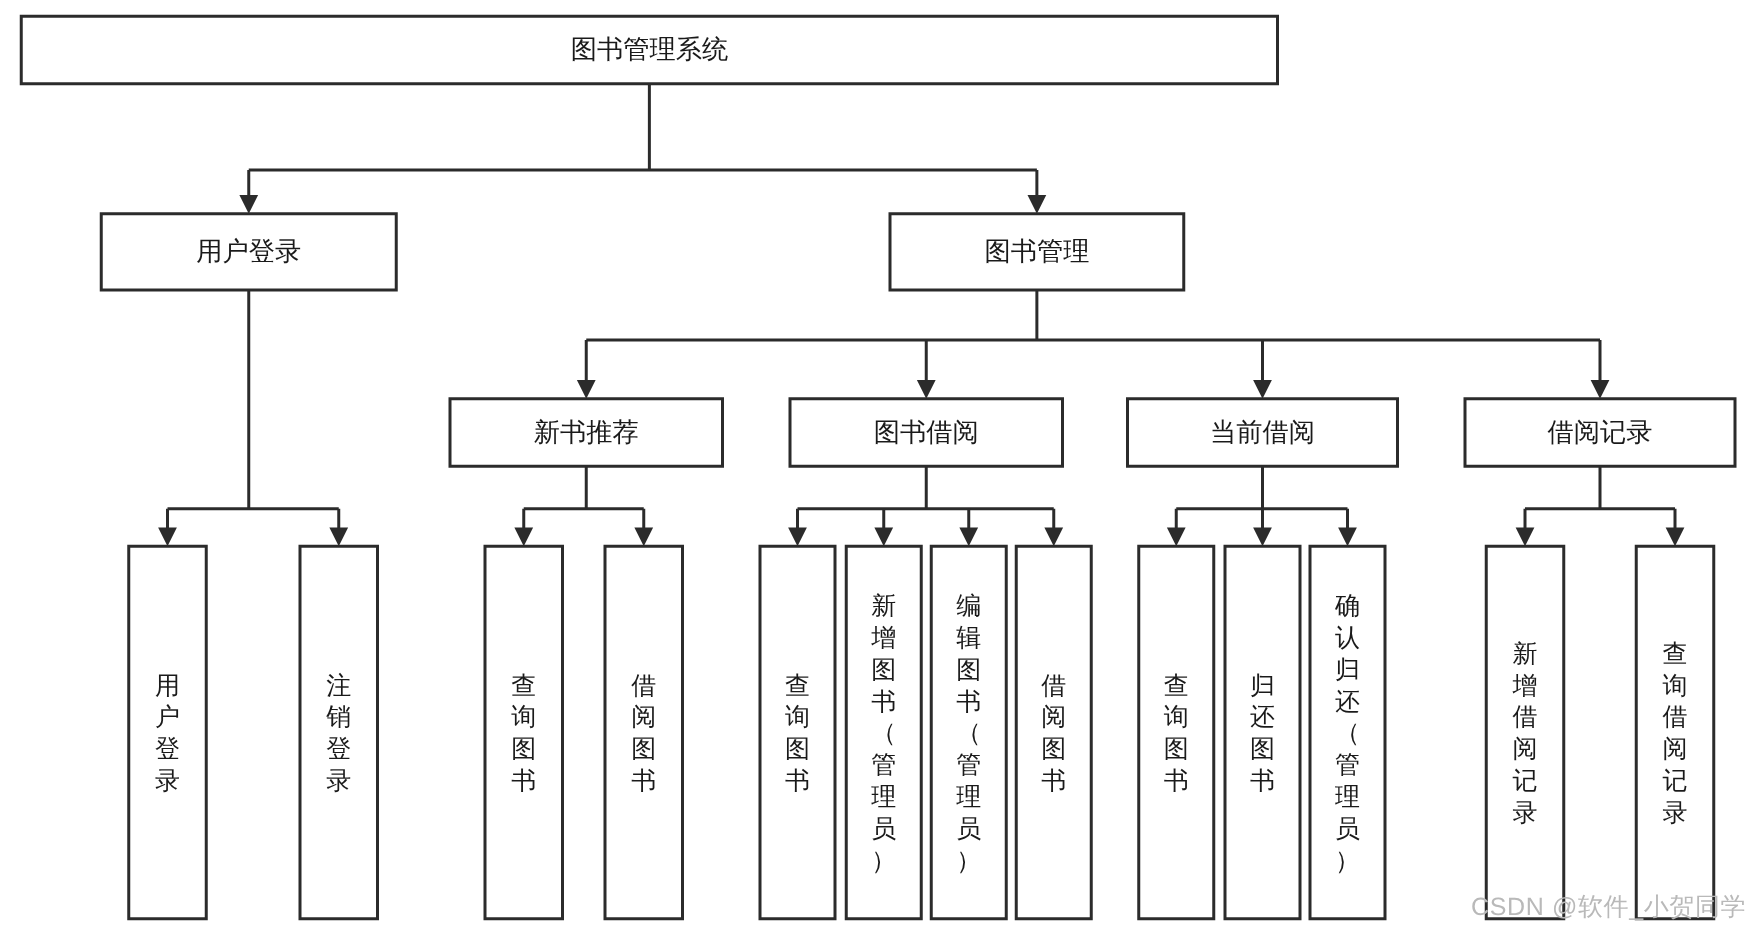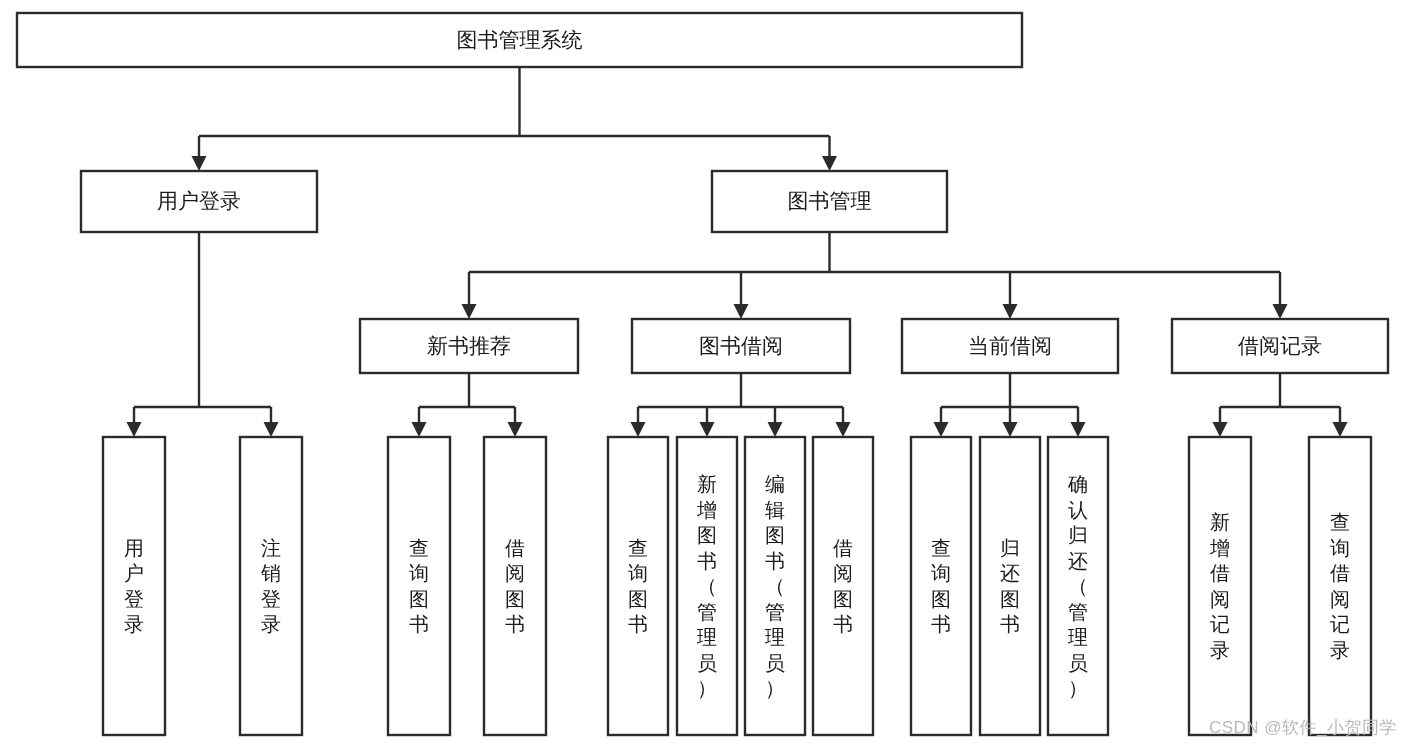--- a/index.html
+++ b/index.html
@@ -52,21 +52,21 @@
     font-family: "Liberation Sans", "DejaVu Sans", sans-serif;
     font-size: 20px;
     fill: #1a1a1a;
     text-anchor: middle;
   }
   .watermark {
     position: absolute;
     right: 8px;
     bottom: 8px;
     font-family: "Liberation Sans", "DejaVu Sans", sans-serif;
-    font-size: 17px;
+    font-size: 20px;
     color: #b9b9b9;
     letter-spacing: 0.5px;
     white-space: nowrap;
     user-select: none;
   }
 </style>
 </head>
 <body>
 
 <div id="diagram-root">

